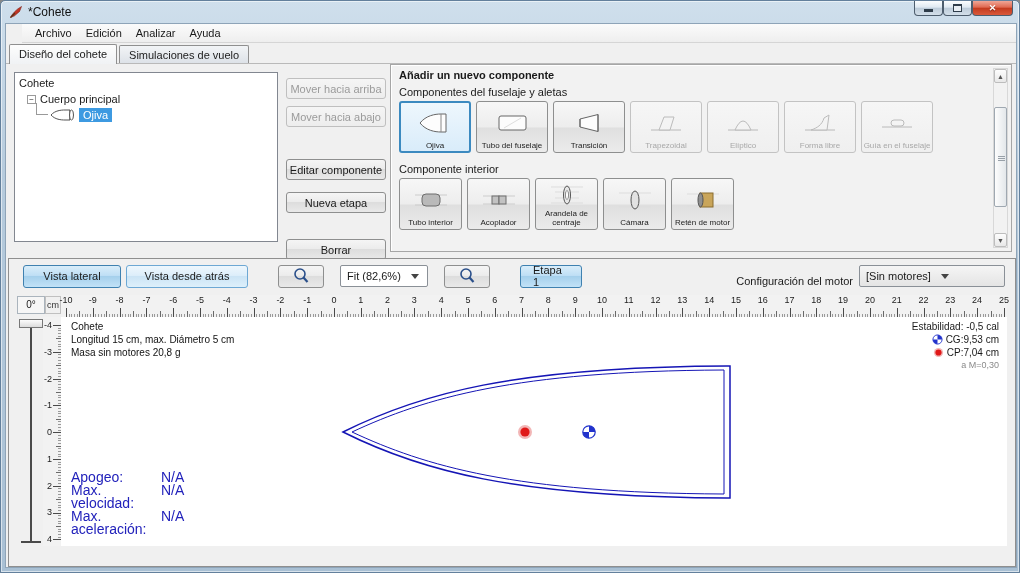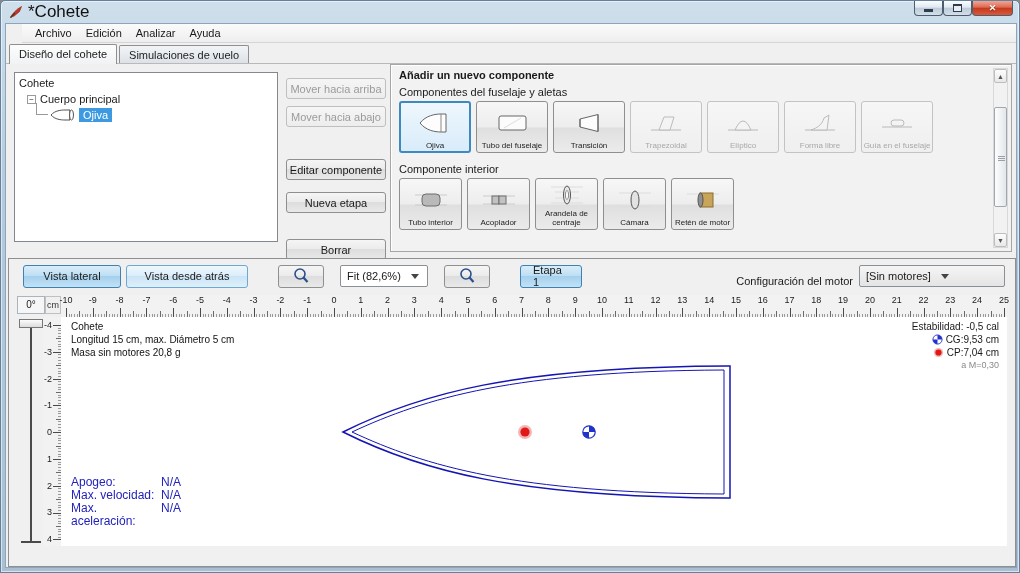--- a/index.html
+++ b/index.html
@@ -6,21 +6,21 @@
   html,body { width:1020px; height:573px; }
   body { font-family:"Liberation Sans", sans-serif; font-size:11px; color:#1a1a1a; background:#888; }
 
   .window { position:relative; width:1020px; height:573px;
     background:linear-gradient(#cfdfec,#b6cbdd 30%,#a9c0d4);
     border:1px solid #63809c; border-radius:5px 5px 0 0; overflow:hidden;
     box-shadow:inset 0 0 0 1px rgba(255,255,255,.55); }
 
   
   .titlebar { position:absolute; left:0; top:0; right:0; height:22px; display:flex; align-items:center; padding-left:8px; gap:5px; }
-  .title-text { font-size:17px; color:#111; }
+  .title-text { font-size:12px; color:#111; }
   .winbtns { position:absolute; right:6px; top:0; display:flex; }
   .winbtn { width:29px; height:15px; border:1px solid #4d5d6d; border-top:none; border-radius:0 0 4px 4px;
     background:linear-gradient(#fbfdfe,#dfe9f2 45%,#bccbd9 50%,#d3dfe9); display:flex; align-items:center; justify-content:center; }
   .winbtn.close { width:41px; background:linear-gradient(#f0a696,#df6951 45%,#c33a1e 50%,#d9593a); color:#fff; font-weight:bold; font-size:9px; text-shadow:0 1px 1px #7d2413; }
   .glyph-min { width:9px; height:3px; background:#2f3d4a; margin-top:5px; }
   .glyph-max { width:9px; height:8px; border:1px solid #2f3d4a; border-top:2px solid #2f3d4a; background:#e8eef4; }
 
   
   .content { position:absolute; left:4px; top:22px; width:1012px; height:545px; background:#f0f0f0; border:1px solid #8ea4b8; }
 
@@ -106,21 +106,21 @@
   .vlabels { position:absolute; right:9px; top:8px; height:214px; display:flex; flex-direction:column; justify-content:space-between; align-items:flex-end; }
   .vlab { height:0; display:flex; align-items:center; font-size:9px; color:#222; }
 
   .canvas { position:absolute; left:52px; top:58px; width:946px; height:229px; background:#ffffff; overflow:hidden; }
   .rocket-svg { position:absolute; left:0; top:0; }
 
   .info-block { position:absolute; left:10px; top:3px; font-size:10px; line-height:13px; color:#111; }
   .stab-block { position:absolute; right:8px; top:3px; font-size:10px; line-height:13px; text-align:right; }
   .stab-line { display:flex; align-items:center; justify-content:flex-end; gap:3px; }
   .mach { color:#8a8a8a; font-size:9px; }
-  .flight-block { position:absolute; left:10px; bottom:18px; font-size:12px; line-height:13px; color:#2222bb; }
+  .flight-block { position:absolute; left:10px; bottom:10px; font-size:14px; line-height:13px; color:#2222bb; }
   .flight-row { display:flex; } .flight-row .fl { width:90px; }
 
   .hintbar { position:absolute; left:0; right:0; bottom:0; height:17px; border-top:1px solid #d0d0d0; background:#f0f0f0;
     display:flex; align-items:center; gap:18px; padding-left:184px; }
   .hint { font-size:9.5px; color:#333; white-space:nowrap; }
 
   svg { display:block; }
 </style>
 </head>
 <body>

